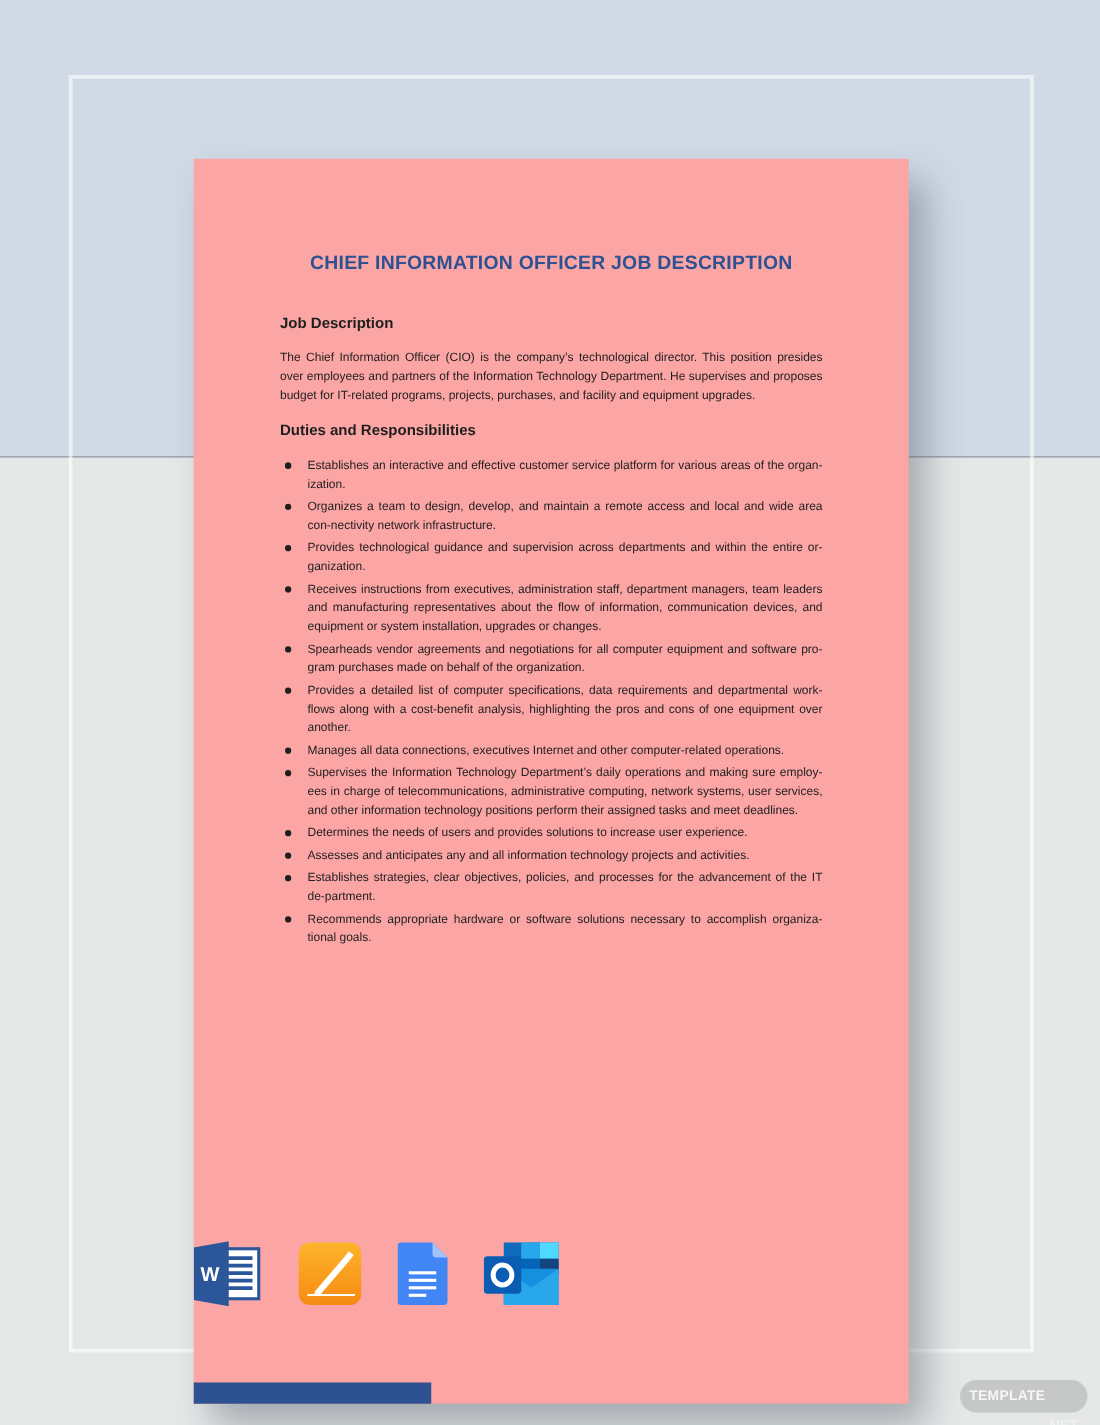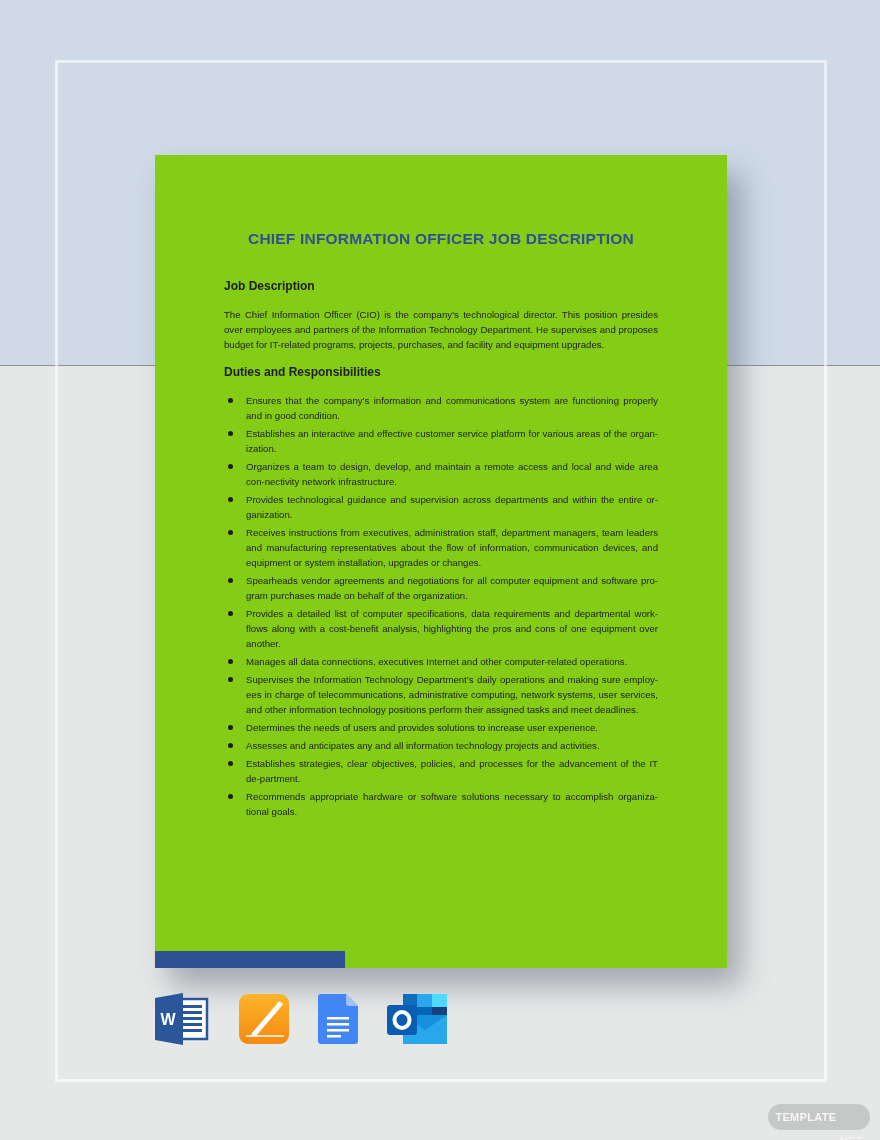--- a/index.html
+++ b/index.html
@@ -8,22 +8,22 @@
       font-family: "Liberation Sans", "DejaVu Sans", sans-serif;
       background: #e6e8e8;
     }
     .bg-top { position: absolute; left: 0; top: 0; width: 880px; height: 365px; background: #cfdae6; }
     .bg-line { position: absolute; left: 0; top: 365px; width: 880px; height: 1px; background: #8a929c; }
     .frame {
       position: absolute; left: 55px; top: 60px; width: 766px; height: 1016px;
       border: 3px solid rgba(255,255,255,0.6);
     }
     .page {
-      position: absolute; left: 155px; top: 155px; width: 572px; height: 813px;
-      background: #84cc16;
+      position: absolute; left: 155px; top: 127px; width: 572px; height: 996px;
+      background: #fca5a5;
       box-shadow: 14px 18px 28px rgba(80,90,105,0.45);
     }
     .doc-title {
       position: absolute; left: 0; top: 75px; width: 572px; text-align: center;
       color: #2e5192; font-weight: bold; font-size: 15.5px; letter-spacing: 0.2px;
     }
     .content {
       position: absolute; left: 69px; top: 124px; width: 434px;
       font-size: 9.6px; color: #1e1e1e; line-height: 15px;
     }
@@ -52,21 +52,21 @@
 <div class="bg-line"></div>
 <div class="frame"></div>
 
 <div class="page">
   <div class="doc-title">CHIEF INFORMATION OFFICER JOB DESCRIPTION</div>
   <div class="content">
     <div class="h">Job Description</div>
     <div class="p">The Chief Information Officer (CIO) is the company’s technological director. This position presides over employees and partners of the Information Technology Department. He supervises and proposes budget for IT-related programs, projects, purchases, and facility and equipment upgrades.</div>
     <div class="h">Duties and Responsibilities</div>
     <ul class="duties">
-      <li><span class="bullet"></span><span>Ensures that the company’s information and communications system are functioning properly and in good condition.</span></li>
+      <li><span class="bullet"></span></li>
       <li><span class="bullet"></span><span>Establishes an interactive and effective customer service platform for various areas of the organ-ization.</span></li>
       <li><span class="bullet"></span><span>Organizes a team to design, develop, and maintain a remote access and local and wide area con-nectivity network infrastructure.</span></li>
       <li><span class="bullet"></span><span>Provides technological guidance and supervision across departments and within the entire or-ganization.</span></li>
       <li><span class="bullet"></span><span>Receives instructions from executives, administration staff, department managers, team leaders and manufacturing representatives about the flow of information, communication devices, and equipment or system installation, upgrades or changes.</span></li>
       <li><span class="bullet"></span><span>Spearheads vendor agreements and negotiations for all computer equipment and software pro-gram purchases made on behalf of the organization.</span></li>
       <li><span class="bullet"></span><span>Provides a detailed list of computer specifications, data requirements and departmental work-flows along with a cost-benefit analysis, highlighting the pros and cons of one equipment over another.</span></li>
       <li><span class="bullet"></span><span>Manages all data connections, executives Internet and other computer-related operations.</span></li>
       <li><span class="bullet"></span><span>Supervises the Information Technology Department’s daily operations and making sure employ-ees in charge of telecommunications, administrative computing, network systems, user services, and other information technology positions perform their assigned tasks and meet deadlines.</span></li>
       <li><span class="bullet"></span><span>Determines the needs of users and provides solutions to increase user experience.</span></li>
       <li><span class="bullet"></span><span>Assesses and anticipates any and all information technology projects and activities.</span></li>

